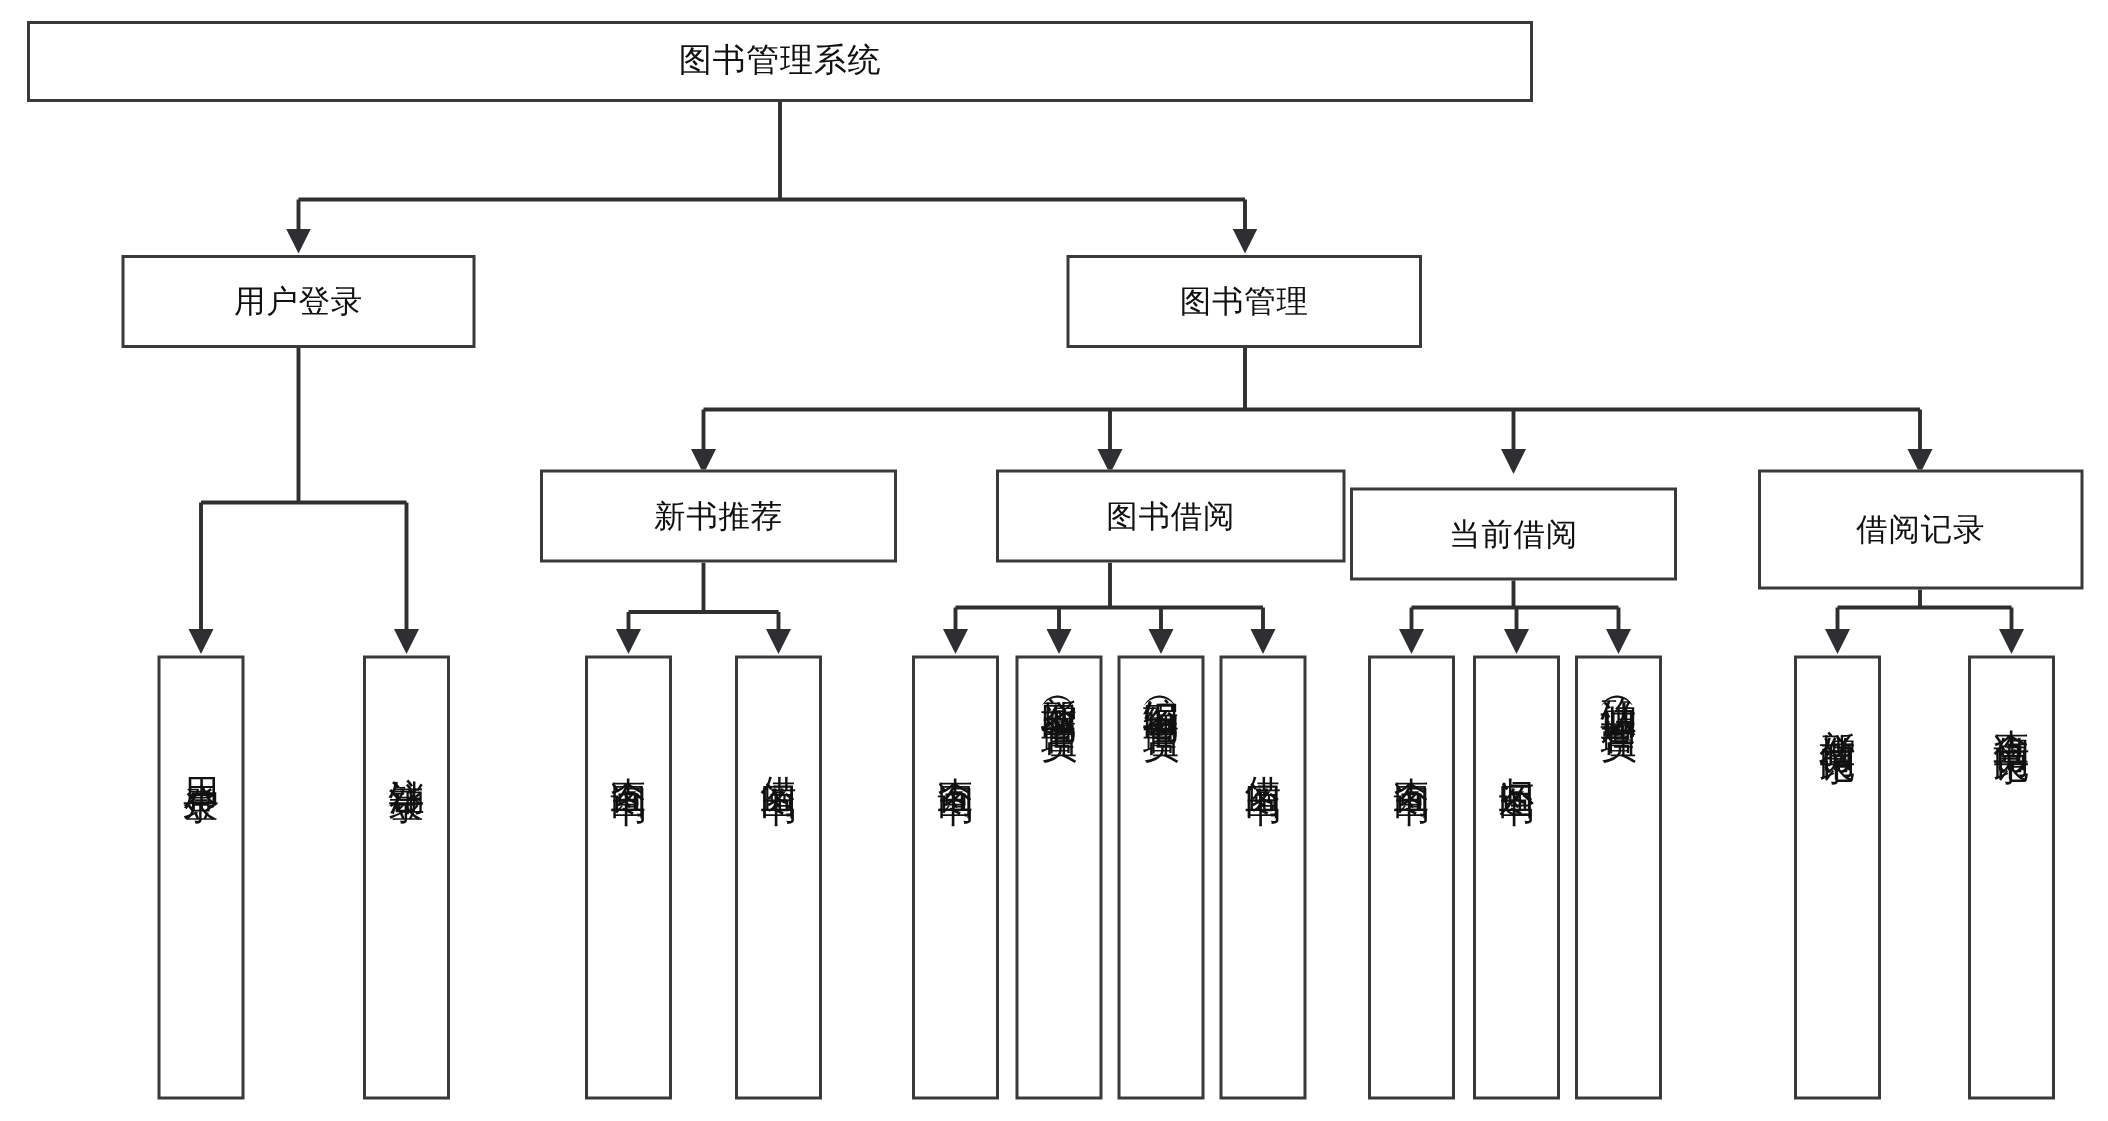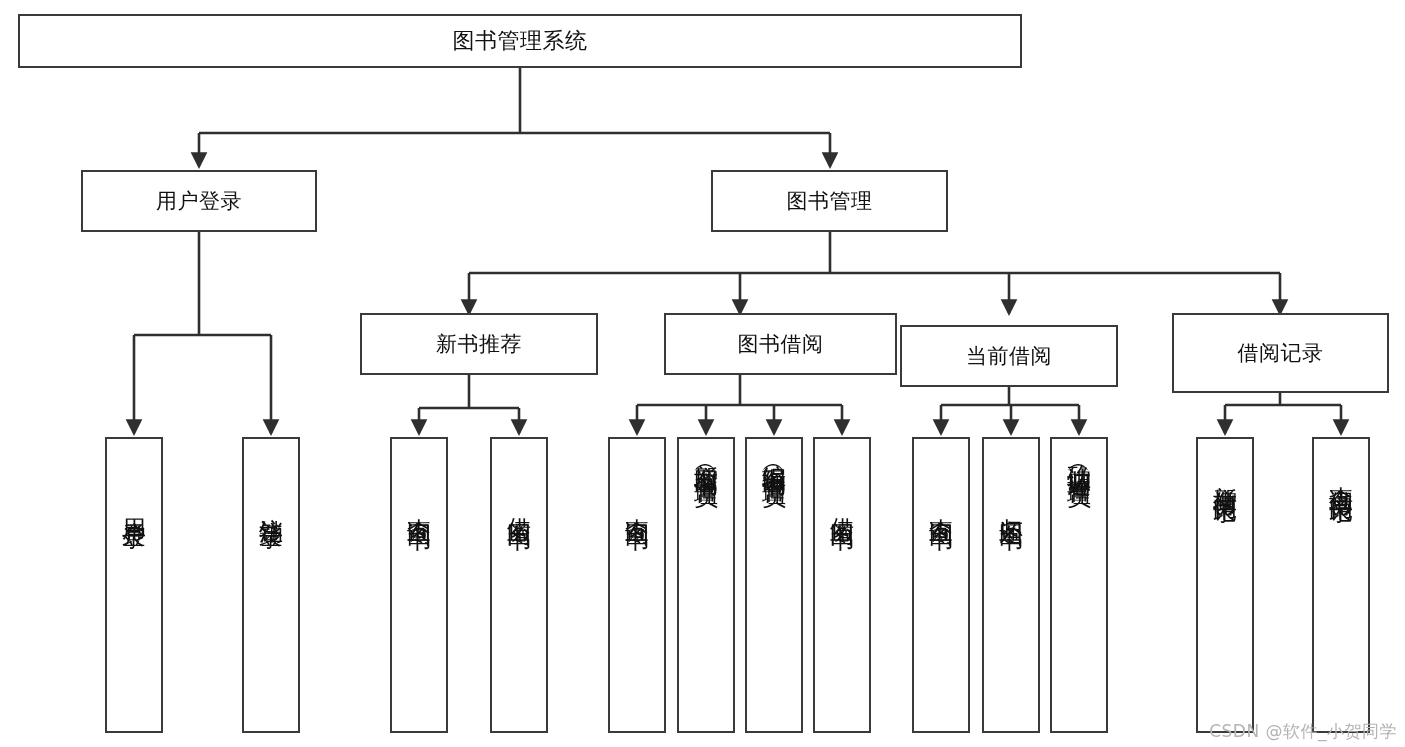--- a/index.html
+++ b/index.html
@@ -189,15 +189,14 @@
     <span class="label">确认归还（管理员）</span>
   </div>
 
   <div class="node vert" style="left:1196px; top:437px; width:58px; height:296px; padding-top:28px;">
     <span class="label">新增借阅记录</span>
   </div>
   <div class="node vert" style="left:1312px; top:437px; width:58px; height:296px; padding-top:28px;">
     <span class="label">查询借阅记录</span>
   </div>
 
-  <div class="watermark">CSDN @软件_小贺同学</div>
 
 </div>
 
 </body></html>

